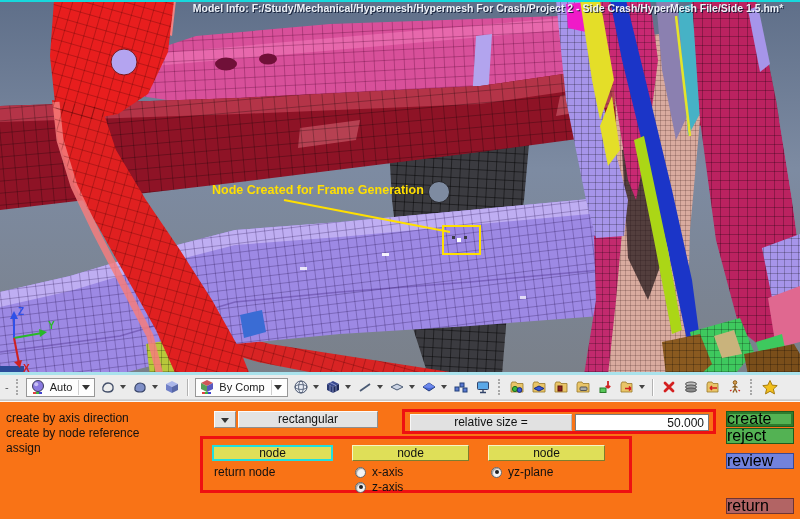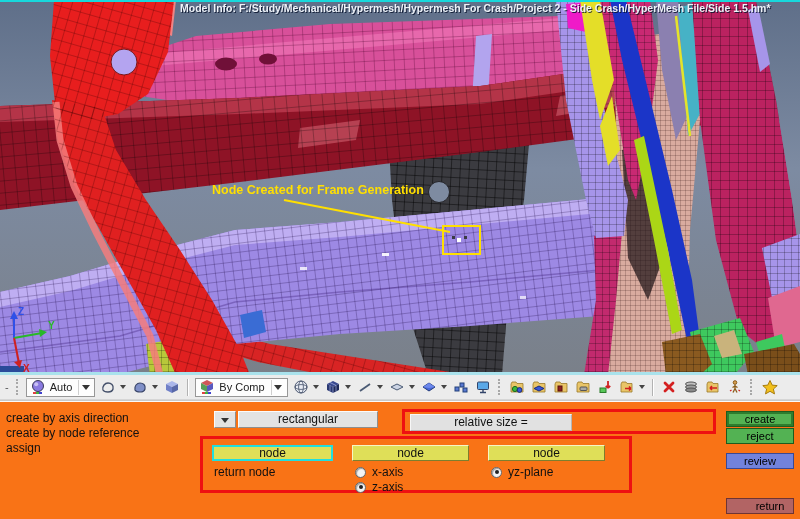--- a/index.html
+++ b/index.html
@@ -3,21 +3,21 @@
 <meta charset="utf-8">
 <style>
   * { margin:0; padding:0; box-sizing:border-box; }
   html,body { width:800px; height:519px; overflow:hidden;
     font-family:"Liberation Sans", sans-serif; background:#ececec; }
   #app { position:relative; width:800px; height:519px; }
 
   
   #viewport { position:absolute; left:0; top:0; width:800px; height:375px; background:#77818f; }
   #viewport svg { position:absolute; left:0; top:0; }
-  .model-title { position:absolute; top:2px; left:180px; width:616px; text-align:left;
+  .model-title { position:absolute; top:2px; left:180px; width:616px; text-align:center;
     font-size:10.5px; font-weight:bold; color:#eef2f8; letter-spacing:0px;
     text-shadow:1px 1px 0 rgba(10,20,45,.85); white-space:nowrap; z-index:5; }
 
   
   #toolbar { position:absolute; left:0; top:375px; width:800px; height:25px; background:#ececec;
     border-bottom:1px solid #d6d6d6; display:flex; align-items:center; padding-left:2px; }
   .tb-dash { font-size:11px; color:#555; padding:0 3px; }
   .grip { width:4px; height:16px; border-left:2px dotted #a8a8a8; margin:0 4px; }
   .vsep { width:2px; height:17px; border-left:1px solid #b2b2b2; border-right:1px solid #fff; margin:0 4px; }
   .combo { display:flex; align-items:center; background:#fdfdfd; border:1px solid #979797;
@@ -46,26 +46,26 @@
   .red-box { position:absolute; border:3px solid #ee1111; }
   .node-btn { position:absolute; background:#dfdf58; border:1px solid #7e7e2e;
     border-top-color:#f6f6c4; border-left-color:#f6f6c4; text-align:center;
     font-size:12px; line-height:14px; color:#111; }
   .node-btn.active { border:2px solid #22dede; line-height:12px; }
   .radio-row { position:absolute; display:flex; align-items:center; }
   .radio { width:11px; height:11px; border-radius:50%; background:#f4f4f4;
     border:1px solid #666; box-shadow:inset 1px 1px 1px rgba(0,0,0,.35); margin-right:6px; position:relative; }
   .radio.checked::after { content:""; position:absolute; left:2.5px; top:2.5px; width:4px; height:4px;
     border-radius:50%; background:#222; }
-  .action-btn { position:absolute; left:726px; width:68px; height:16px; text-align:center;
-    font-size:11px; line-height:14px; color:#000; }
+  .action-btn { position:absolute; left:726px; width:68px; height:16px; text-align:left;
+    font-size:16px; line-height:14px; color:#000; }
   .act-create { background:#53b253; border:1px solid #1e5c1e; box-shadow:inset 0 0 0 2px #2e7d2e; }
   .act-reject { background:#53b253; border:1px solid #1e5c1e; }
   .act-review { background:#7282dc; border:1px solid #3a4894;margin-top:8px; }
-  .act-return { background:#b26464; border:1px solid #6e3434;padding-left:20px; }
+  .act-return { background:#b26464; border:1px solid #6e3434; }
 </style>
 </head>
 <body>
 
 <div id="app">
 
   <div id="viewport">
     <svg width="800" height="375" viewBox="0 0 800 375">
       <defs>
         <linearGradient id="bgGrad" gradientUnits="userSpaceOnUse" x1="0" y1="0" x2="0" y2="375">
@@ -434,20 +434,21 @@
     <div class="opt" style="top:25px">create by node reference</div>
     <div class="opt" style="top:40px">assign</div>
 
     <div class="btn3d" style="left:214px; top:10px; width:22px; height:17px;">
       <span class="caret" style="display:inline-block; margin-top:5px;"></span>
     </div>
     <div class="btn3d" style="left:238px; top:10px; width:140px; height:17px;">rectangular</div>
 
     <div class="red-box" style="left:402px; top:8px; width:314px; height:25px;">
       <div class="plate" style="left:5px; top:2px; width:162px; height:17px;">relative size =</div>
+      <input class="num-input" style="left: 170px; top: 2px; width: 134px; height: 17px;" value="50.000">
     </div>
 
     <div class="red-box" style="left:200px; top:35px; width:432px; height:57px;">
       <div class="node-btn active" style="left:9px; top:6px; width:121px; height:16px;">node</div>
       <div style="position:absolute; left:11px; top:26px;">return node</div>
 
       <div class="node-btn" style="left:149px; top:6px; width:117px; height:16px;">node</div>
       <div class="radio-row" style="left:152px; top:26px;">
         <span class="radio"></span>
         <span>x-axis</span>

